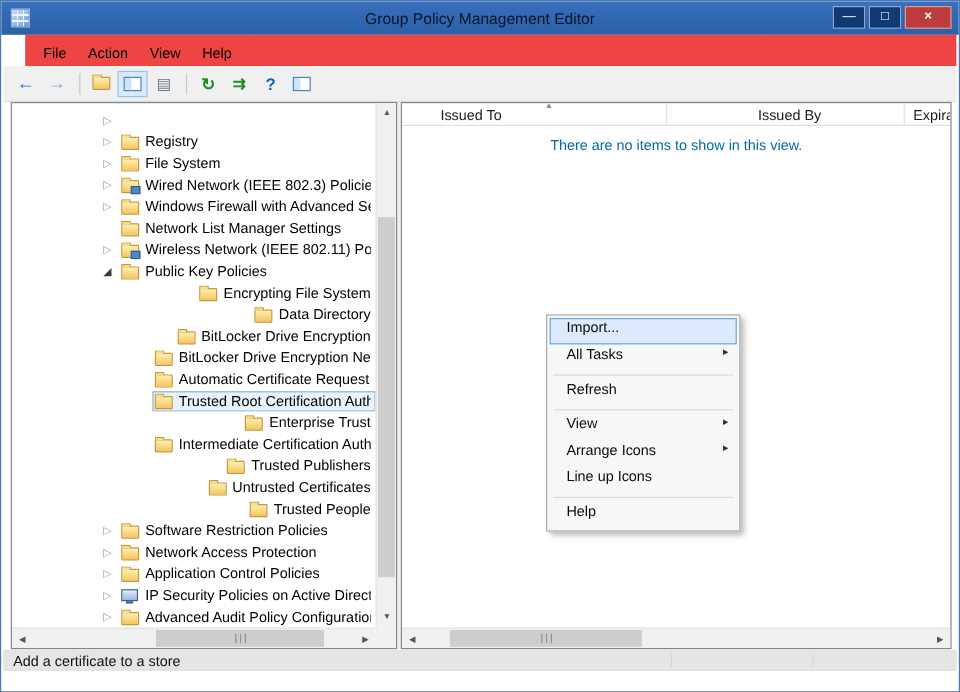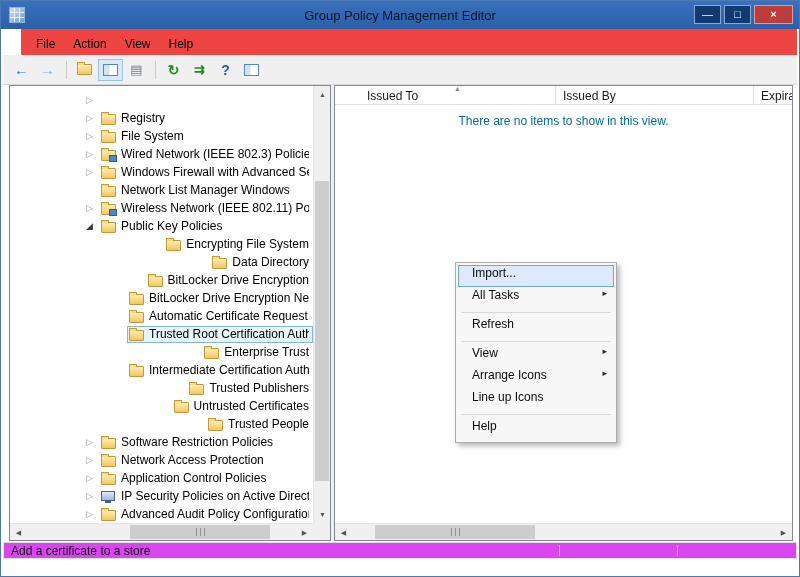--- a/index.html
+++ b/index.html
@@ -101,38 +101,38 @@
   .tree-pane .hthumb { left:120px; width:140px; }
   .list-pane .hthumb { left:40px; width:160px; }
   .grip { width:9px; height:8px; border-left:1px solid #909090; border-right:1px solid #909090;
     background:linear-gradient(90deg,transparent 3px,#909090 3px 4px,transparent 4px); }
 
   
   .lheader { display:flex; height:19px; border-bottom:1px solid #e0e0e0;
     font-size:12px; color:#1a1a1a;padding-left:25px; }
   .hcell { border-right:1px solid #e0e0e0; padding:3px 0 0 7px; position:relative;
     white-space:nowrap; overflow:hidden; }
-  .hcell.c1 { width:196px; } .hcell.c2 { width:198px; } .hcell.c3 { flex:1; border-right:none; }
+  .hcell.c1 { width:196px; } .hcell.c2 { width:198px;text-align:center; } .hcell.c3 { flex:1; border-right:none; }
   .sortmark { position:absolute; top:-1px; left:50%; transform:translateX(-50%);
     font-size:7px; color:#8a8a8a; }
   .empty-text { margin-top:9px; text-align:center; font-size:12px; color:#0369a1; }
 
   
   .context-menu { position:absolute; left:454px; top:261px; width:162px;
     background:#f7f7f7; border:1px solid #ababab; padding:2px;
     box-shadow:3px 3px 5px rgba(0,0,0,0.28); z-index:20; }
   .mi { height:22px; display:flex; font-size:12px; color:#0a0a0a;
     padding:0 6px 0 13px; border:1px solid transparent; }
   .mi.hl { background:#dceafb; border-color:#6da7dc; }
   .subarrow { margin-left:auto; font-size:9px; color:#2b2b2b; }
   .msep { height:1px; background:#dadada; margin:3px 3px; }
 
   
   .statusbar { position:absolute; left:2px; right:2px; top:541px; height:17px;
-    background:#d946ef; border:1px solid #e0e0e0; display:flex; align-items:center;
+    background:#e5e5e5; border:1px solid #e0e0e0; display:flex; align-items:center;
     font-size:12px; color:#111; padding-left:7px; }
   .sdiv { position:absolute; top:2px; bottom:2px; width:1px; background:#d4d4d4; }
   .sdiv.d1 { right:236px; } .sdiv.d2 { right:118px; }
 </style>
 </head>
 <body>
 
 <div class="window">
 
   <div class="titlebar">
@@ -217,21 +217,21 @@
           <span class="arrow">▷</span>
           <span class="rowbody">
               <span class="folder"></span>
               <span class="tlabel">Windows Firewall with Advanced Security</span>
             </span>
         </div>
         <div class="trow lvl0">
           <span class="arrow"></span>
           <span class="rowbody">
               <span class="folder"></span>
-              <span class="tlabel">Network List Manager Windows</span>
+              <span class="tlabel">Network List Manager Settings</span>
             </span>
         </div>
         <div class="trow lvl0">
           <span class="arrow">▷</span>
           <span class="rowbody">
               <span class="folder net"></span>
               <span class="tlabel">Wireless Network (IEEE 802.11) Policies</span>
             </span>
         </div>
         <div class="trow lvl0">

